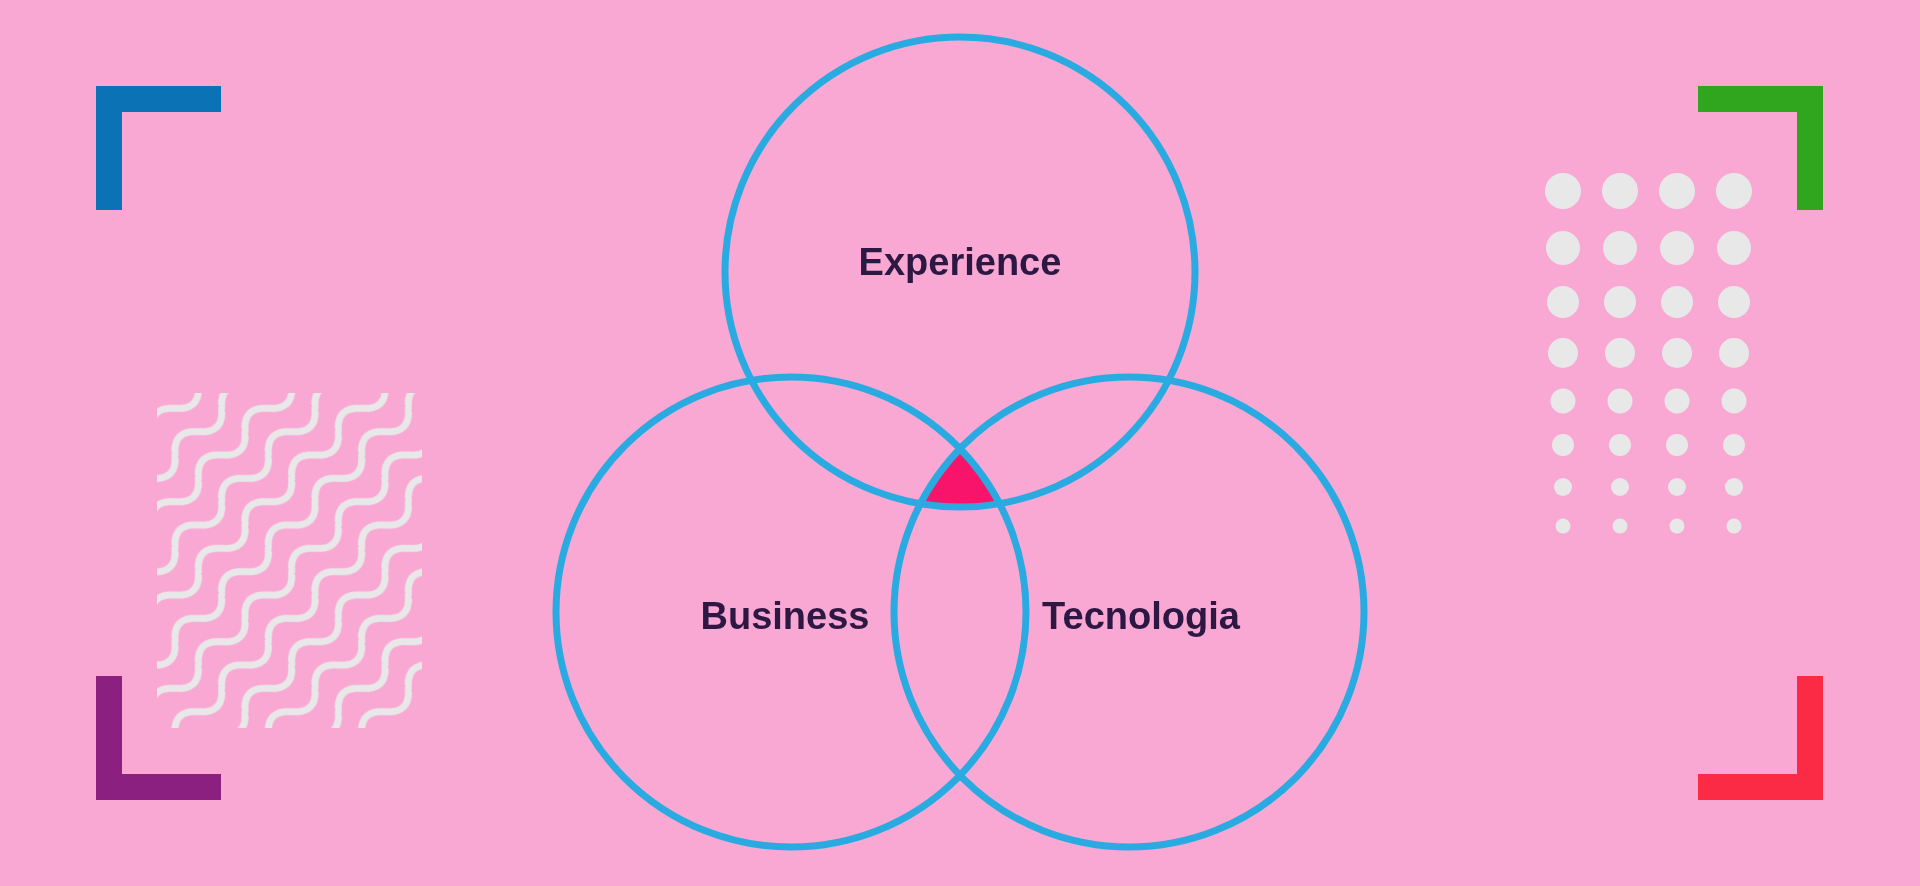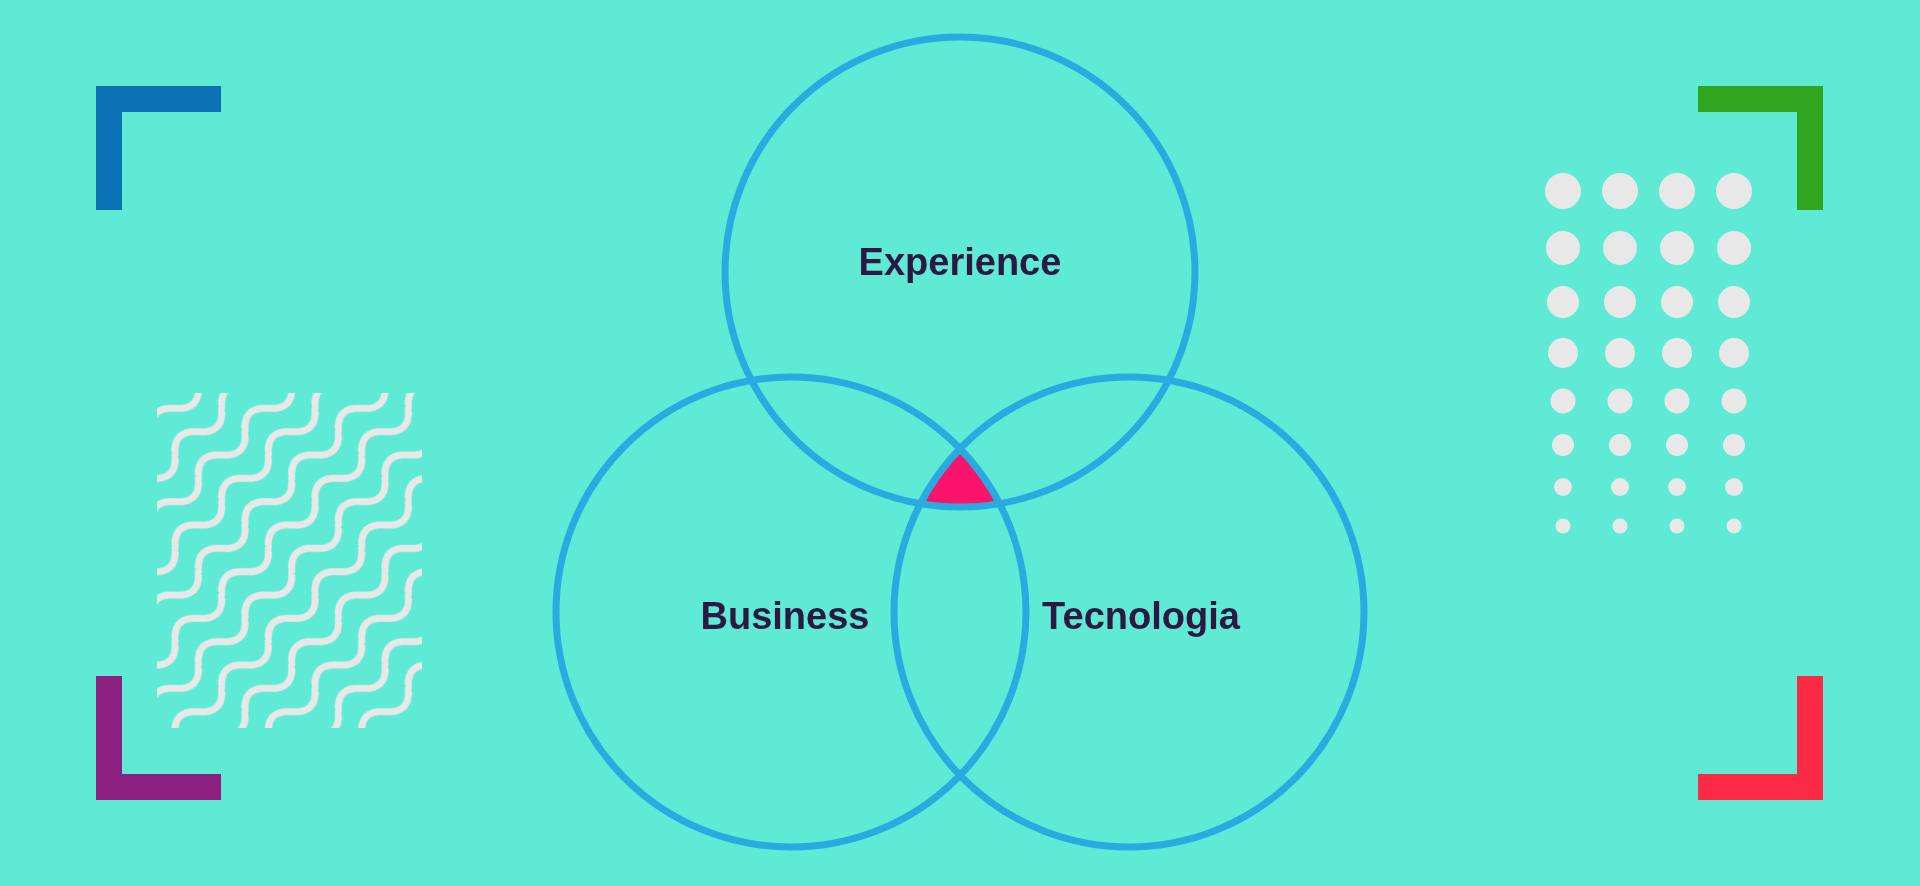--- a/index.html
+++ b/index.html
@@ -4,21 +4,21 @@
 <style>
   html, body {
     margin: 0;
     padding: 0;
     background: #ffffff;
   }
   .canvas {
     position: relative;
     width: 1920px;
     height: 886px;
-    background: #5eead4;
+    background: #f9a8d4;
     overflow: hidden;
     font-family: "Liberation Sans", sans-serif;
   }
   .scene {
     position: absolute;
     left: 0;
     top: 0;
   }
   .venn-label {
     font-family: "Liberation Sans", "DejaVu Sans", sans-serif;

